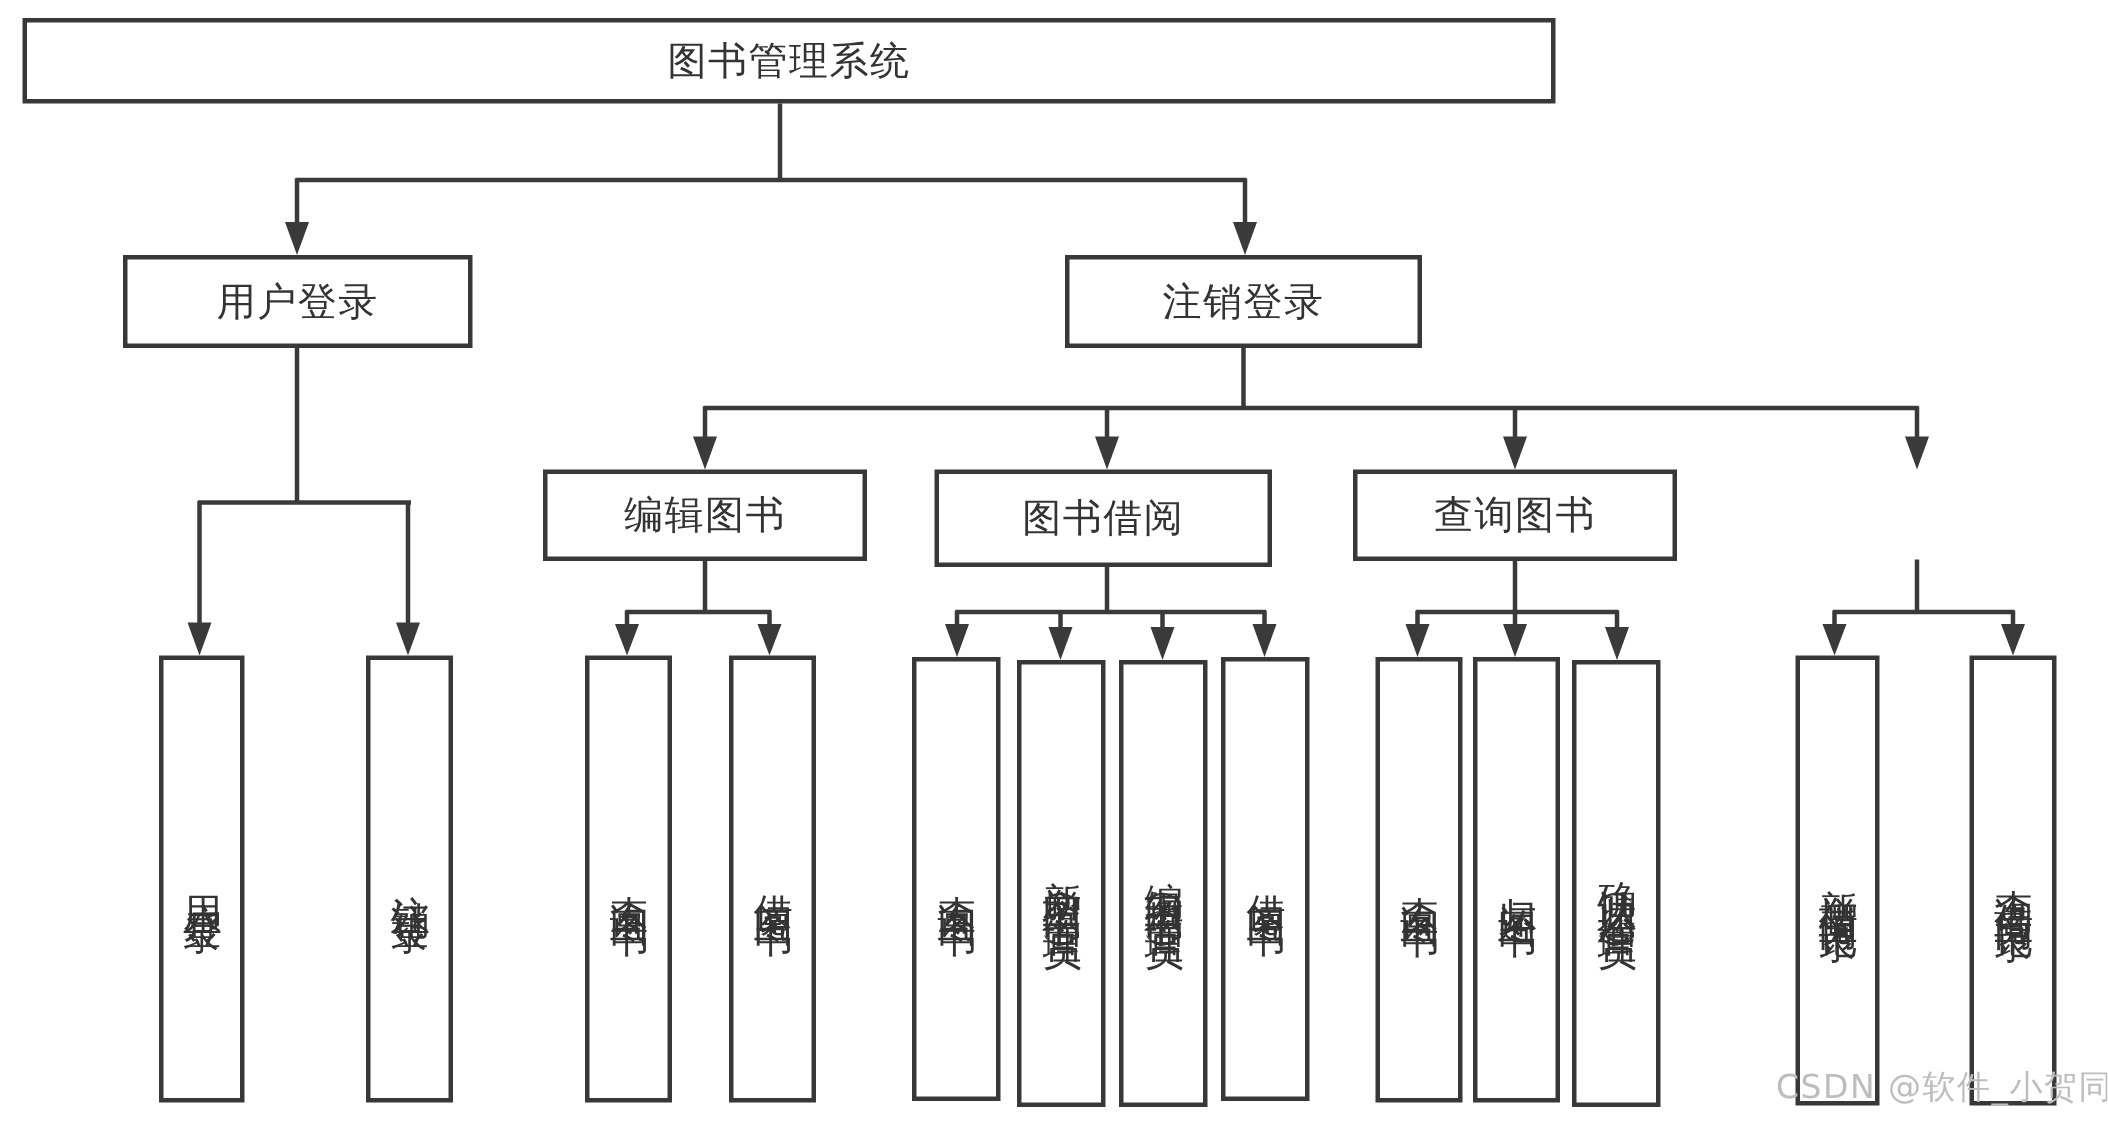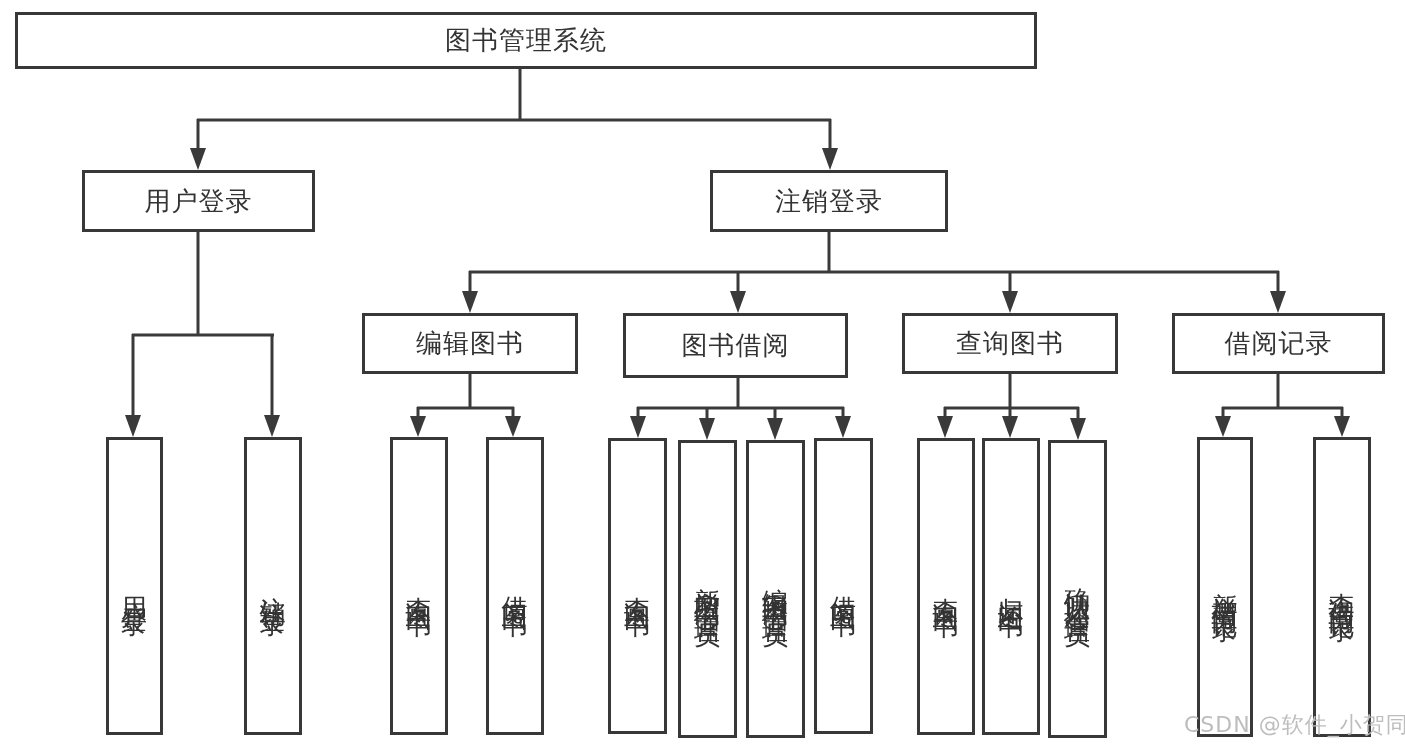--- a/index.html
+++ b/index.html
@@ -121,23 +121,20 @@
 
   <div class="node hnode" style="left:362px;top:313px;width:216px;height:61px">
     <span class="lbl">编辑图书</span>
   </div>
   <div class="node hnode" style="left:623px;top:313px;width:225px;height:65px">
     <span class="lbl">图书借阅</span>
   </div>
   <div class="node hnode" style="left:902px;top:313px;width:216px;height:61px">
     <span class="lbl">查询图书</span>
   </div>
-  <div class="node hnode" style="left:1172px;top:313px;width:213px;height:61px">
-    <span class="lbl">借阅记录</span>
-  </div>
 
   <div class="node vnode" style="left:106px;top:437px;width:57px;height:298px">
     <span class="lbl">用户登录</span>
   </div>
   <div class="node vnode" style="left:244px;top:437px;width:58px;height:298px">
     <span class="lbl">注销登录</span>
   </div>
 
   <div class="node vnode" style="left:390px;top:437px;width:58px;height:298px">
     <span class="lbl">查询图书</span>

